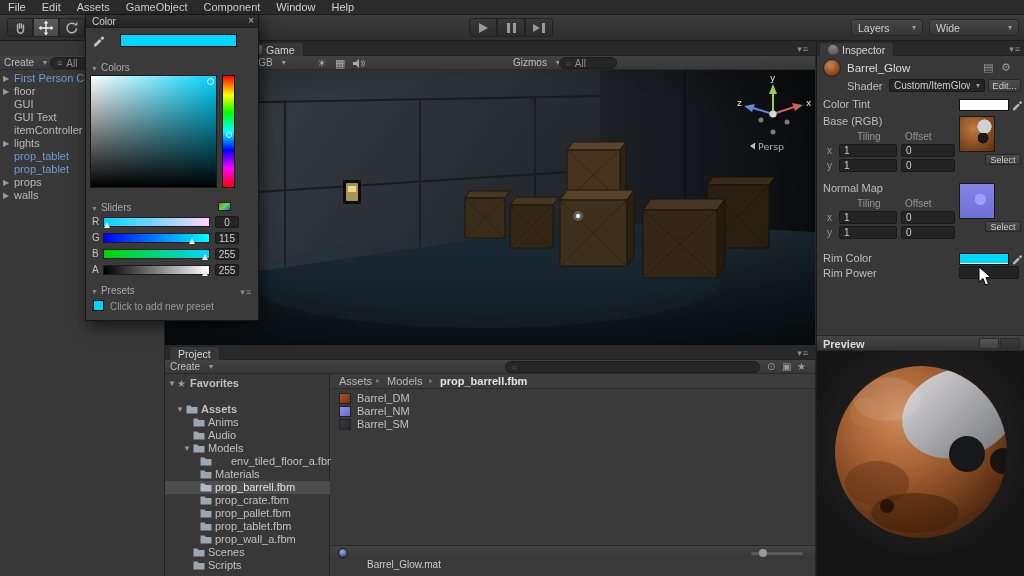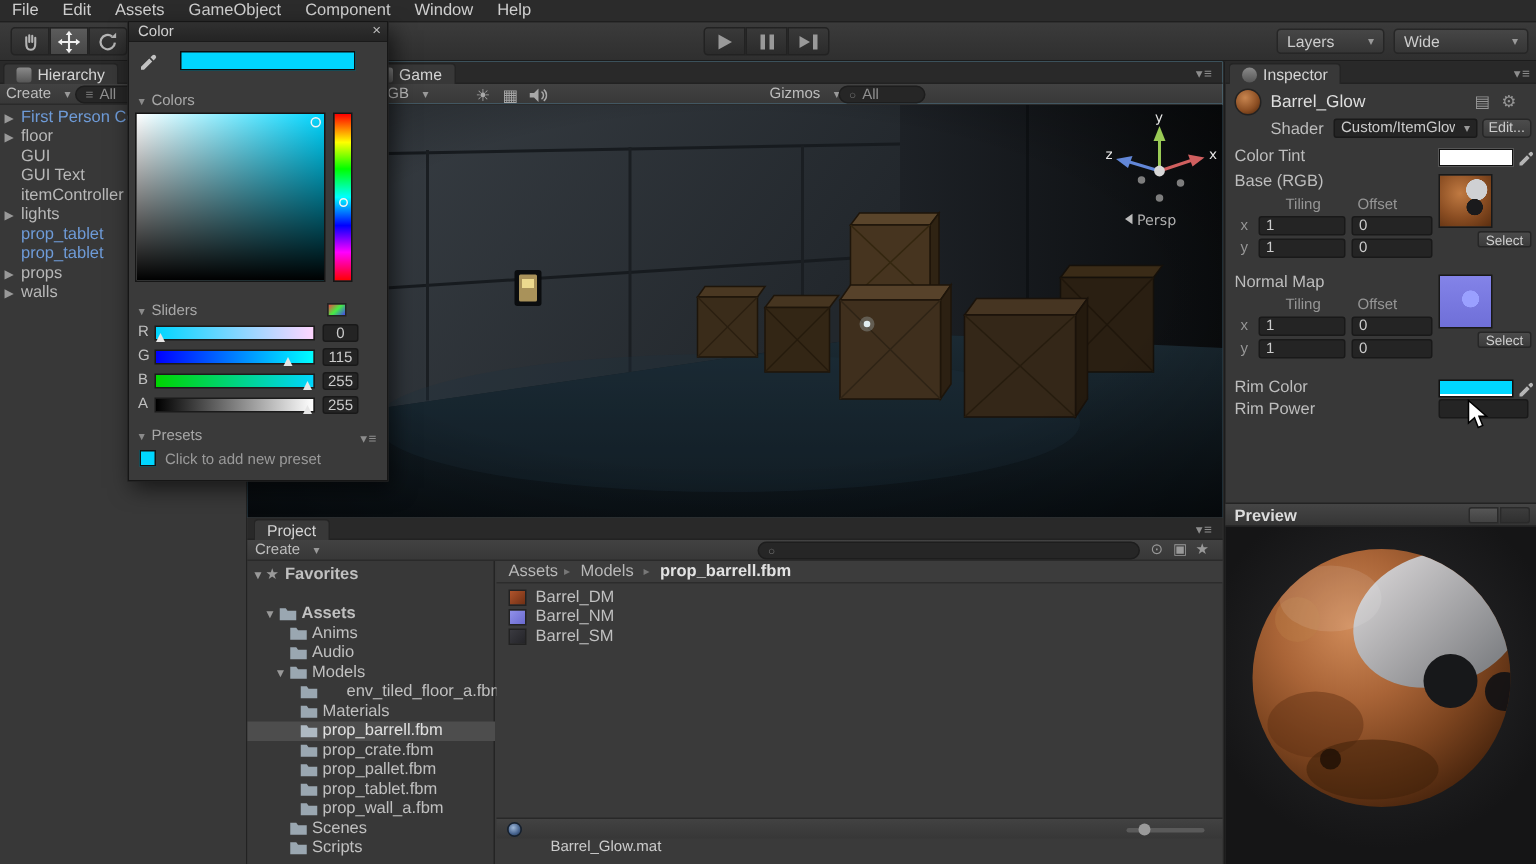--- a/index.html
+++ b/index.html
@@ -59,21 +59,21 @@
     background:linear-gradient(#303030,#242424); border-bottom:1px solid #1a1a1a; }
   .sec-h { position:absolute; color:#a8a8a8; font-size:10px; }
   .sec-h .tri9 { color:#8a8a8a; font-size:7px; margin-right:3px; }
   .cslider-track { position:absolute; left:17px; top:1px; width:107px; height:10px; border:1px solid #1b1b1b; }
   .cthumb { position:absolute; bottom:-2px; width:0; height:0; border-left:3.5px solid transparent;
     border-right:3.5px solid transparent; border-bottom:6px solid #e6e6e6; }
   .cval { position:absolute; left:129px; top:0; width:24px; height:12px; justify-content:center; }
   .cch { position:absolute; left:6px; top:0; color:#c0c0c0; font-size:10px; }
 
   
-  #gamepanel { position:absolute; left:165px; top:41px; width:650px; height:304px; background:#7dd3fc; }
+  #gamepanel { position:absolute; left:165px; top:41px; width:650px; height:304px; background:#d946ef; }
   #gameviewport { position:absolute; left:0; top:29px; width:650px; height:275px; background:#101418; }
   .ctrl-ico { position:absolute; color:#a8a8a8; font-size:11px; top:1px; }
 
   
   #inspector { position:absolute; left:816px; top:41px; width:208px; height:535px; background:#383838; border-left:1px solid #1c1c1c; }
   .ilabel { position:absolute; color:#bdbdbd; font-size:11px; }
   .ismall { position:absolute; color:#969696; font-size:10px; }
   .ifield { position:absolute; height:13px; }
   .swatch { position:absolute; height:12px; border:1px solid #111; }
   .thumbtex { position:absolute; width:36px; height:36px; border:1px solid #191919; }
@@ -152,27 +152,20 @@
     <span>Layers</span>
     <span class="dd-arrow">▾</span>
   </div>
   <div class="dropdown" style="left:929px; width:90px;">
     <span>Wide</span>
     <span class="dd-arrow">▾</span>
   </div>
 </div>
 
 <div id="hierarchy">
-  <div class="tabstrip" style="left:0; top:0; width:165px; height:15px;">
-    <div class="tab" style="left:2px;">
-      <span class="tab-ico"></span>
-      <span>Hierarchy</span>
-    </div>
-    <span class="panelmenu" style="right:4px; top:3px;">▾≡</span>
-  </div>
   <div class="subbar" style="left:0; top:15px; width:165px; height:14px;">
     <div class="minidd" style="left:4px; top:1px;">
       <span>Create</span>
       <span class="dd-arrow">▾</span>
     </div>
     <div class="searchpill" style="left:50px; top:1px; width:110px; height:12px;">
       <span style="font-size:9px; color:#777;">≡</span>
       <span>All</span>
     </div>
   </div>

